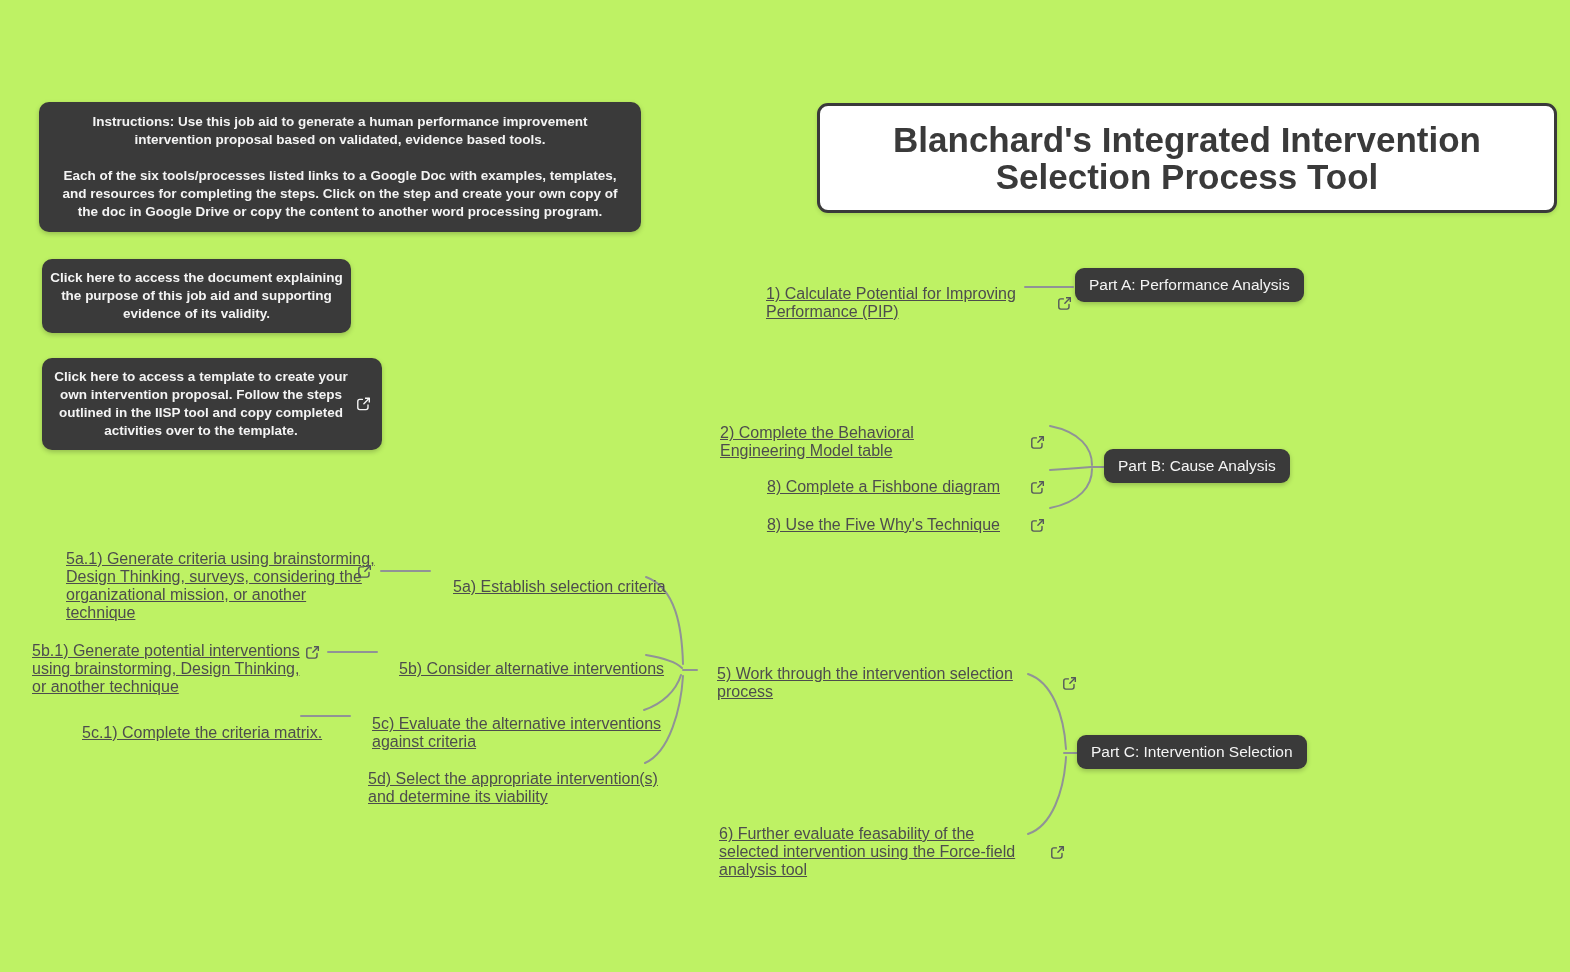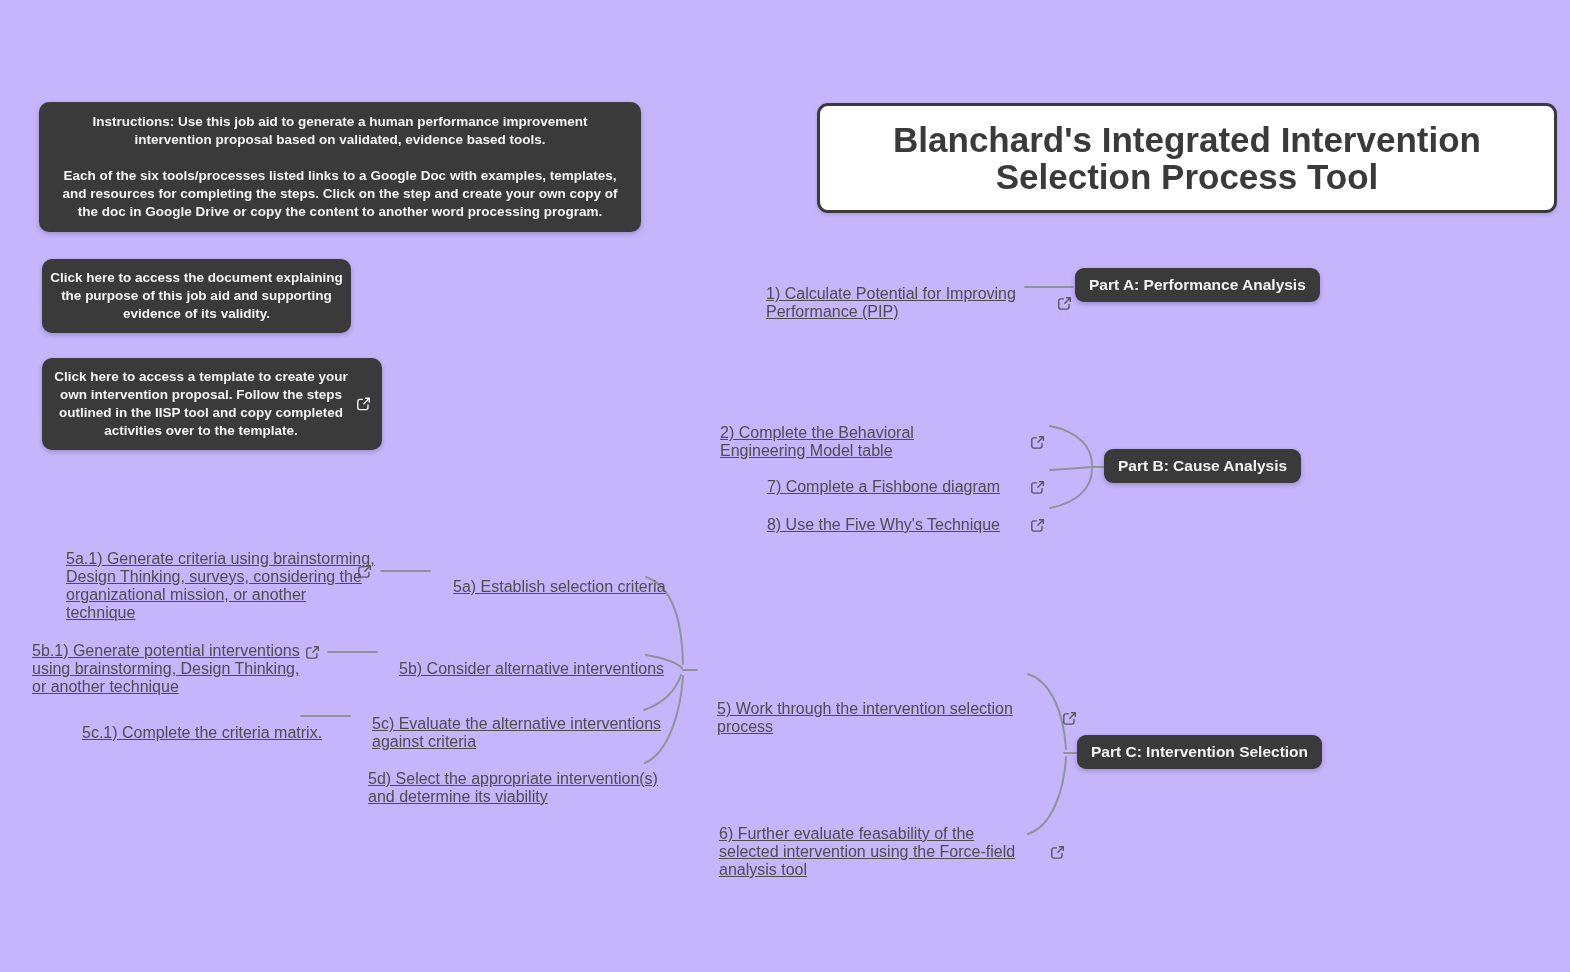--- a/index.html
+++ b/index.html
@@ -1,17 +1,17 @@
 <!DOCTYPE html>
 <html><head>
 <meta charset="utf-8">
 <style>
   html,body{margin:0;padding:0;background:#fff;}
   .canvas{
-    position:relative;width:1570px;height:972px;background:#c4b5fd;
+    position:relative;width:1570px;height:972px;background:#bef264;
     font-family:"Liberation Sans",sans-serif;overflow:hidden;
   }
   .wires{position:absolute;left:0;top:0;pointer-events:none;}
 
   
   .dark{
     position:absolute;background:#3a3a3a;color:#f4f4f4;border-radius:10px;
     box-shadow:0 2px 5px rgba(0,0,0,.22);box-sizing:border-box;
   }
   .note{font-size:13.5px;line-height:18px;font-weight:600;text-align:center;}
@@ -28,21 +28,21 @@
     background:#ffffff;border:3px solid #3a3a3a;border-radius:11px;
     box-shadow:0 2px 4px rgba(0,0,0,.12);
     display:flex;align-items:center;justify-content:center;text-align:center;
   }
   .title-box h1{
     margin:0;padding:0 30px;font-size:35px;line-height:37px;font-weight:700;color:#3a3a3a;
   }
 
   
   .part-box{
-    position:absolute;padding:8px 14px;font-size:15.5px;font-weight:700;
+    position:absolute;padding:8px 14px;font-size:15.5px;font-weight:400;
     white-space:nowrap;border-radius:9px;
   }
   #part-a{left:1075px;top:268px;}
   #part-b{left:1104px;top:449px;}
   #part-c{left:1077px;top:735px;}
 
   
   .step{margin:16px;font-size:16px;line-height:18px;color:#4d4d4d;text-decoration:underline;}
   .nowrap{white-space:nowrap;}
   .flex-row{position:absolute;display:flex;align-items:center;gap:10px;}
@@ -50,21 +50,21 @@
   .abs{position:absolute;}
 
   .ext-icon{width:15px;height:15px;color:#55585c;flex:none;display:block;}
 
   #row1{left:750px;top:269px;}
   #row1 .step{width:265px;}
   #row2{right:525px;top:408px;}
   #row2 .step{width:280px;}
   #row3{right:525px;top:462px;}
   #row4{right:525px;top:500px;}
-  #row5{left:701px;top:684px;gap:29px;}
+  #row5{left:701px;top:649px;gap:29px;}
   #row5 .step{width:300px;}
   #row6{left:703px;top:809px;}
   #row6 .step{width:305px;}
 
   #s5a1{left:50px;top:534px;width:312px;}
   #s5a-icon{left:357px;top:564px;}
   #s5a{left:437px;top:562px;}
   #s5b1{left:16px;top:626px;width:285px;}
   #s5b-icon{left:305px;top:645px;}
   #s5b{left:383px;top:644px;}
@@ -134,21 +134,21 @@
   </div>
   <div class="dark part-box" id="part-a">Part A: Performance Analysis</div>
 
   <div class="flex-row rgap" id="row2">
     <p class="step">2) Complete the Behavioral Engineering Model table</p>
     <svg class="ext-icon">
         <use href="#i-ext"></use>
       </svg>
   </div>
   <div class="flex-row rgap" id="row3">
-    <p class="step nowrap">7) Complete a Fishbone diagram</p>
+    <p class="step nowrap">8) Complete a Fishbone diagram</p>
     <svg class="ext-icon">
         <use href="#i-ext"></use>
       </svg>
   </div>
   <div class="flex-row rgap" id="row4">
     <p class="step nowrap">8) Use the Five Why's Technique</p>
     <svg class="ext-icon">
         <use href="#i-ext"></use>
       </svg>
   </div>

